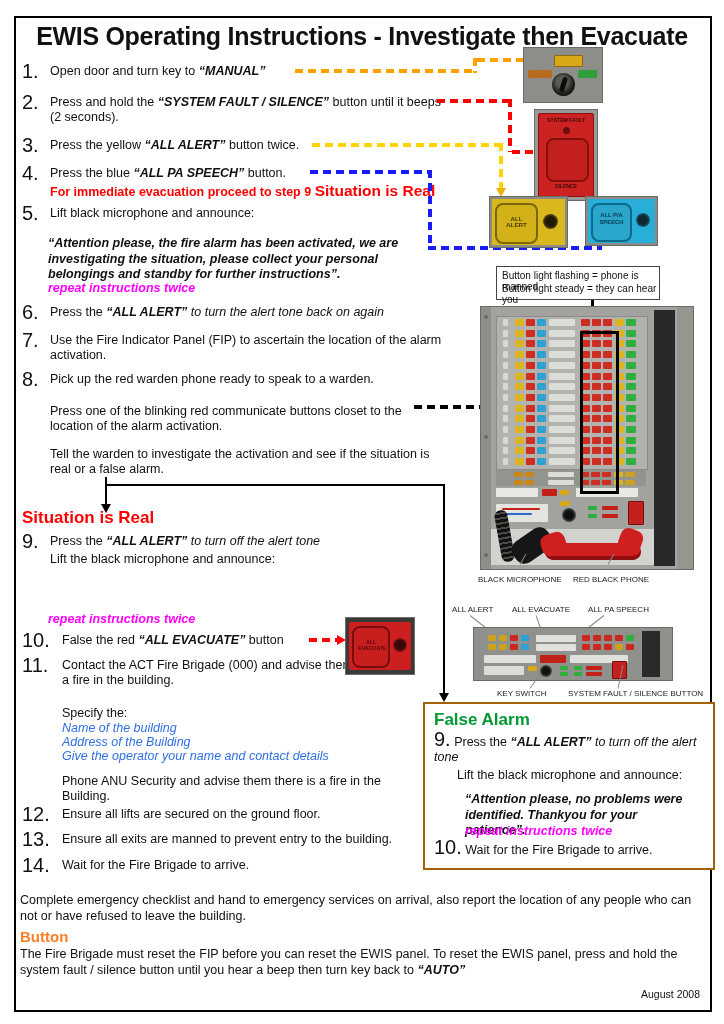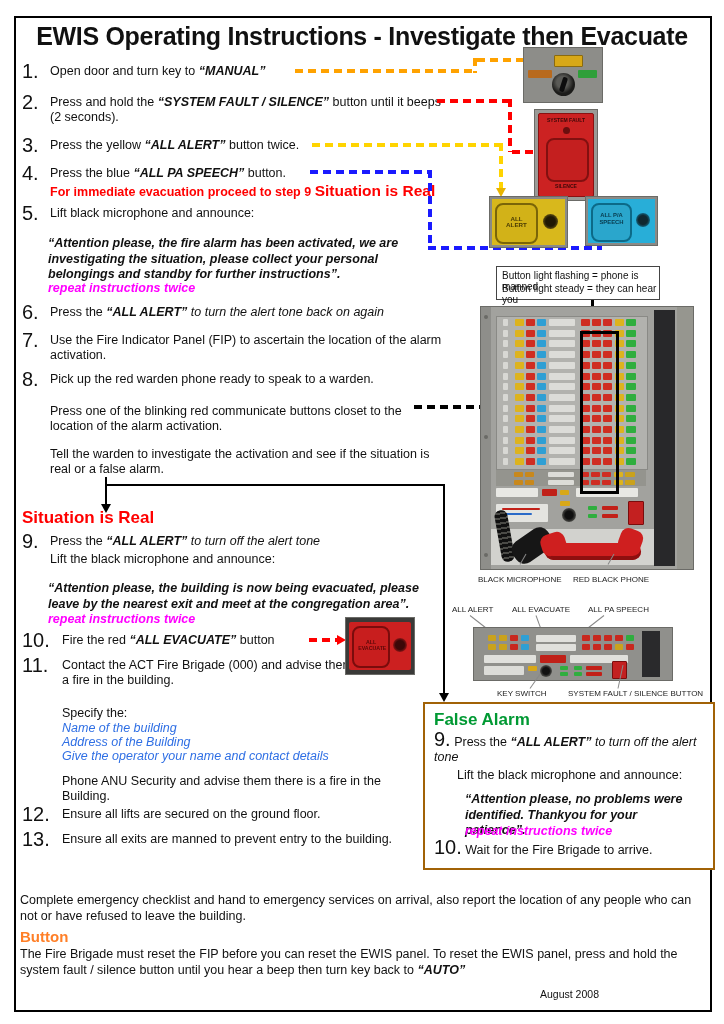--- a/index.html
+++ b/index.html
@@ -92,51 +92,54 @@
   <div class="sl" style="left:443px;top:484px;width:2px;height:210px"></div>
   <div class="tri-d" style="left:439px;top:693px;color:#000"></div>
 
   <div class="redh" style="left:22px;top:508px">Situation is Real</div>
 
   <div class="step" style="top:534px">
     <span class="num">9.</span>
     <span class="t b1" style="width:400px"><span>Press the </span><span class="bi">“ALL ALERT”</span><span class="it"> to turn off the alert tone</span></span>
   </div>
   <div class="abs t" style="left:50px;top:552px;width:380px">Lift the black microphone and announce:</div>
-  <div class="quote" style="left:48px;top:581px;width:392px">“Attention please, the building is now being evacuated, please leave by the nearest exit and meet at the congregation area”.</div>
   <div class="rep" style="left:48px;top:612px">repeat instructions twice</div>
 
   <div class="step" style="top:633px">
     <span class="num">10.</span>
-    <span class="t b2" style="width:300px"><span>Fire the red </span><span class="bi">“ALL EVACUATE”</span><span> button</span></span>
+    <span class="t b2" style="width:300px"><span>False the red </span><span class="bi">“ALL EVACUATE”</span><span> button</span></span>
   </div>
 
   <div class="step" style="top:658px">
     <span class="num">11.</span>
     <span class="t b2" style="width:312px">Contact the ACT Fire Brigade (000) and advise there is a fire in the building.</span>
   </div>
   <div class="abs t" style="left:62px;top:706px">Specify the:</div>
   <div class="abs t it" style="left:62px;top:721px;color:#2f6fe4">Name of the building</div>
   <div class="abs t it" style="left:62px;top:735px;color:#2f6fe4">Address of the Building</div>
   <div class="abs t it" style="left:62px;top:749px;color:#2f6fe4">Give the operator your name and contact details</div>
   <div class="abs t" style="left:62px;top:774px;width:320px">Phone ANU Security and advise them there is a fire in the Building.</div>
 
   <div class="step" style="top:807px">
     <span class="num">12.</span>
     <span class="t b2" style="width:360px">Ensure all lifts are secured on the ground floor.</span>
   </div>
   <div class="step" style="top:832px">
     <span class="num">13.</span>
     <span class="t b2" style="width:380px">Ensure all exits are manned to prevent entry to the building.</span>
   </div>
+  <div class="step" style="top:858px">
+    <span class="num">14.</span>
+    <span class="t b2" style="width:360px">Wait for the Fire Brigade to arrive.</span>
+  </div>
 
   <div class="abs t" style="left:20px;top:892px;width:688px;line-height:16px">Complete emergency checklist and hand to emergency services on arrival, also report the location of any people who can not or have refused to leave the building.</div>
   <div class="abs" style="left:20px;top:928px;font-size:15px;font-weight:bold;color:#ff7f27">Button</div>
   <div class="abs t" style="left:20px;top:946px;width:692px;line-height:16px"><span>The Fire Brigade must reset the FIP before you can reset the EWIS panel. To reset the EWIS panel, press and hold the system fault / silence button until you hear a beep then turn key back to </span><span class="bi">“AUTO”</span></div>
-  <div class="abs" style="left:540px;top:988px;width:160px;text-align:left;font-size:10.5px">August 2008</div>
+  <div class="abs" style="left:540px;top:988px;width:160px;text-align:right;font-size:10.5px">August 2008</div>
 
   <div class="dh" style="left:295px;top:69px;width:182px;color:#ffa200"></div>
   <div class="dv" style="left:473px;top:58px;height:15px;color:#ffa200"></div>
   <div class="dh" style="left:477px;top:58px;width:58px;color:#ffa200"></div>
   <div class="tri-r" style="left:535px;top:55px;color:#e8a000"></div>
 
   <div class="dh" style="left:437px;top:99px;width:75px;color:#ff0000"></div>
   <div class="dv" style="left:508px;top:99px;height:53px;color:#ff0000"></div>
   <div class="dh" style="left:512px;top:150px;width:28px;color:#ff0000"></div>
   <div class="tri-r" style="left:540px;top:147px;color:#ff0000"></div>

